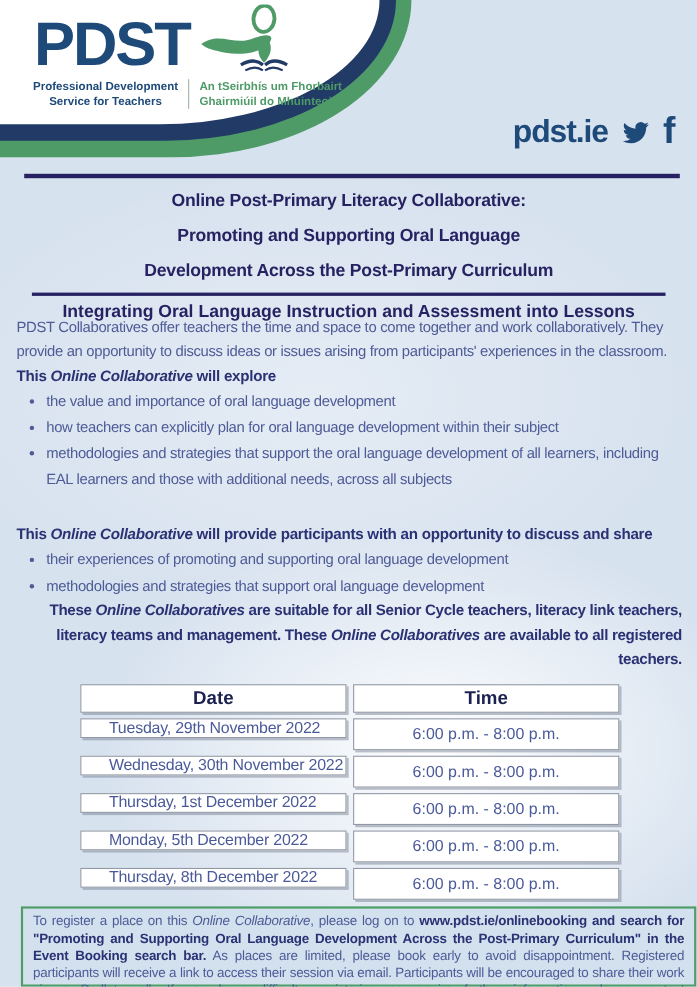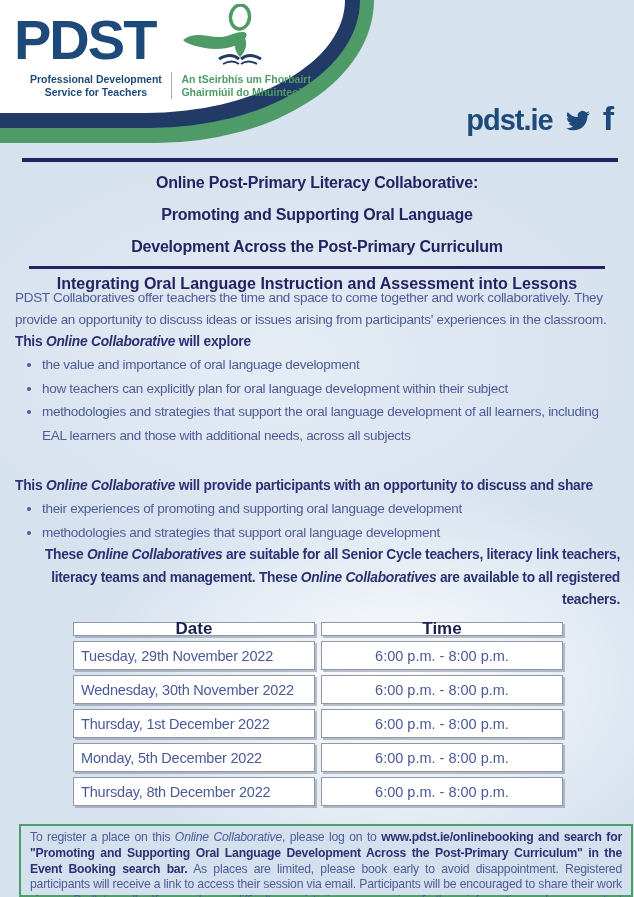--- a/index.html
+++ b/index.html
@@ -10,21 +10,21 @@
       radial-gradient(420px 280px at 62% 76%, rgba(255,255,255,.95) 0%, rgba(255,255,255,0) 72%),
       radial-gradient(500px 300px at 45% 40%, rgba(255,255,255,.35) 0%, rgba(255,255,255,0) 70%),
       #d7e2ef;
   }
   
   .curve{position:absolute;top:0;left:0;}
   .curve-green{width:374px;height:143px;background:#4e9b68;border-bottom-right-radius:218px 143px;}
   .curve-navy{width:360px;height:128px;background:#223a66;border-bottom-right-radius:210px 128px;}
   .curve-white{width:345px;height:113px;background:#fff;border-bottom-right-radius:200px 113px;}
   
-  .wordmark{position:absolute;left:14px;top:12px;font-size:56px;font-weight:800;letter-spacing:-2px;color:#1e4a7a;line-height:1;}
+  .wordmark{position:absolute;left:31px;top:12px;font-size:56px;font-weight:800;letter-spacing:-2px;color:#1e4a7a;line-height:1;}
   .logo-figure{position:absolute;left:183px;top:4px;}
   .taglines{position:absolute;left:30px;top:72px;display:flex;align-items:flex-end;}
   .tag-en{font-weight:700;font-size:10.5px;line-height:13px;color:#1e4a7a;text-align:center;padding-right:9px;}
   .tag-sep{width:1.5px;height:27px;background:#9fb3a6;}
   .tag-ie{font-weight:700;font-size:10.5px;line-height:13px;color:#4e9b68;text-align:left;padding-left:9px;}
   
   .site-row{position:absolute;top:102px;right:20px;display:flex;align-items:center;gap:10px;}
   .site-url{font-size:29px;font-weight:800;letter-spacing:-1px;color:#1e4a7a;line-height:1;}
   .fb-glyph{font-size:34px;font-weight:800;color:#1e4a7a;line-height:1;margin-top:-4px;}
   .tw-icon{margin-top:6px;}
@@ -40,22 +40,22 @@
   .intro{font-size:13.5px;line-height:22px;letter-spacing:-.3px;}
   .sec-heading{font-size:13.8px;font-weight:800;color:#2b3274;line-height:21px;margin-top:2px;letter-spacing:-.25px;}
   .sec-heading em{font-style:italic;}
   ul.bullets{margin:1px 0 0;padding-left:27px;list-style:disc;font-size:13.5px;line-height:23.5px;letter-spacing:-.3px;}
   .gap-lg{height:28px;}
   .suit{font-size:13.8px;font-weight:700;color:#2b3274;line-height:22.5px;margin-top:13px;letter-spacing:-.3px;text-align:right;}
   .suit em{font-style:italic;}
   
   .schedule{position:absolute;top:622px;left:73px;display:grid;grid-template-columns:242px 242px;column-gap:6px;row-gap:5px;}
   .cell{background:#fff;border:1px solid #9199a6;box-shadow:2px 2px 0 rgba(110,120,140,.45);box-sizing:border-box;display:flex;align-items:center;}
-  .cell-head{height:14px;justify-content:center;font-size:17px;font-weight:800;color:#1b2150;}
-  .cell-date{height:29px;padding-left:7px;font-size:14.5px;color:#4a5a99;letter-spacing:-.2px;}
+  .cell-head{height:26px;justify-content:center;font-size:17px;font-weight:800;color:#1b2150;}
+  .cell-date{height:18px;padding-left:25px;font-size:14.5px;color:#4a5a99;letter-spacing:-.2px;}
   .cell-time{height:29px;justify-content:center;font-size:14.5px;color:#4a5a99;}
   
   .footer{position:absolute;left:19px;right:1px;bottom:0;height:73px;box-sizing:border-box;
     border:2px solid #4f9e68;background:#d3e0ee;padding:4px 9px;
     font-size:12.2px;line-height:15.8px;color:#4e5b97;text-align:justify;letter-spacing:-.2px;}
   .footer b{color:#2b3274;}
   .footer em{font-style:italic;}
 </style>
 </head>
 <body>

